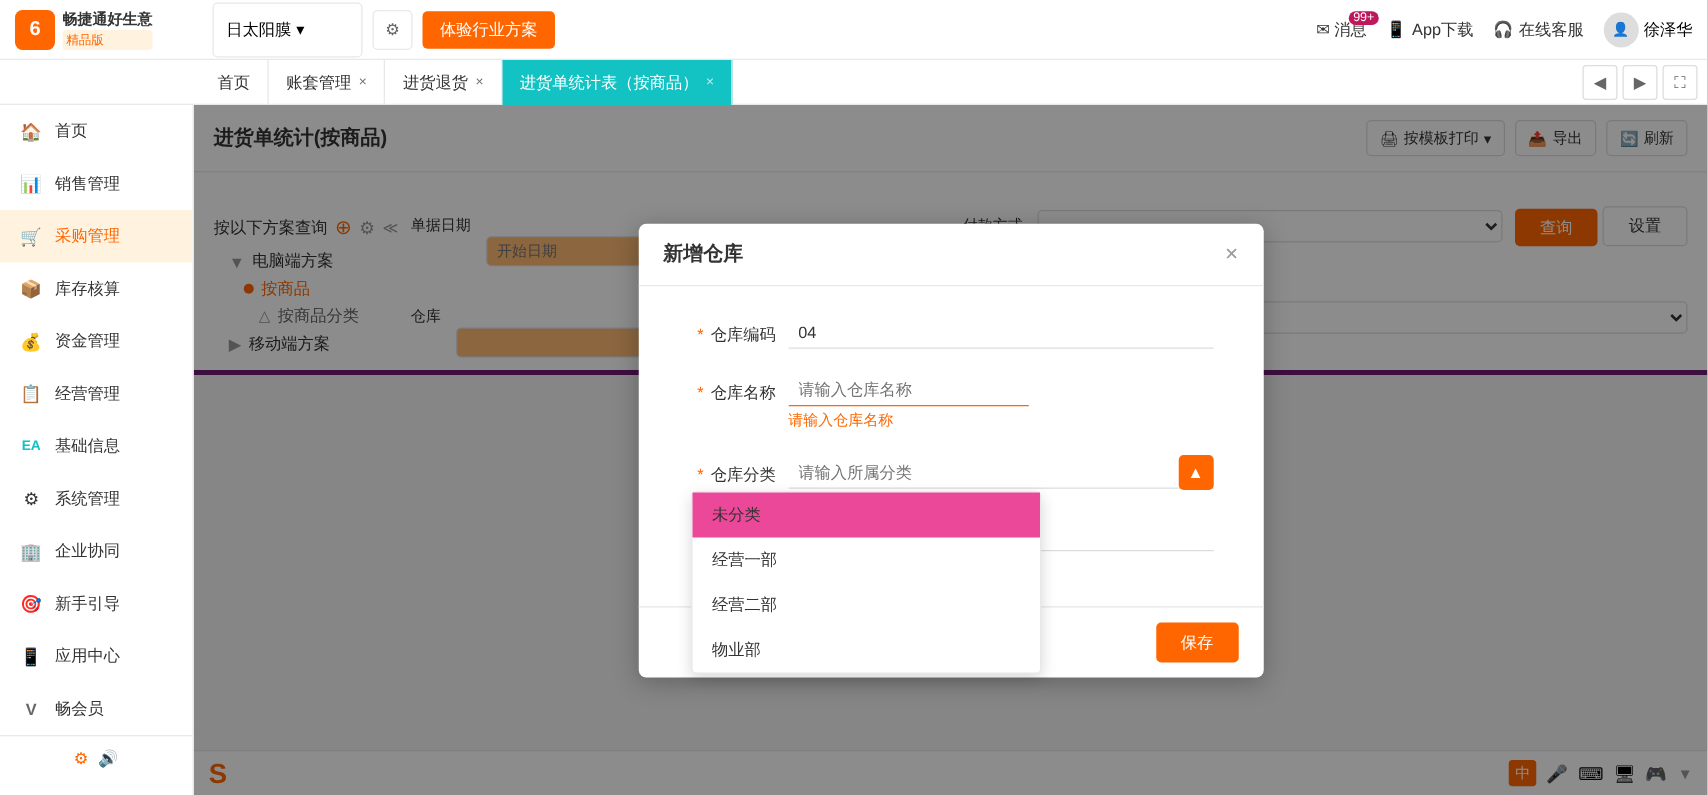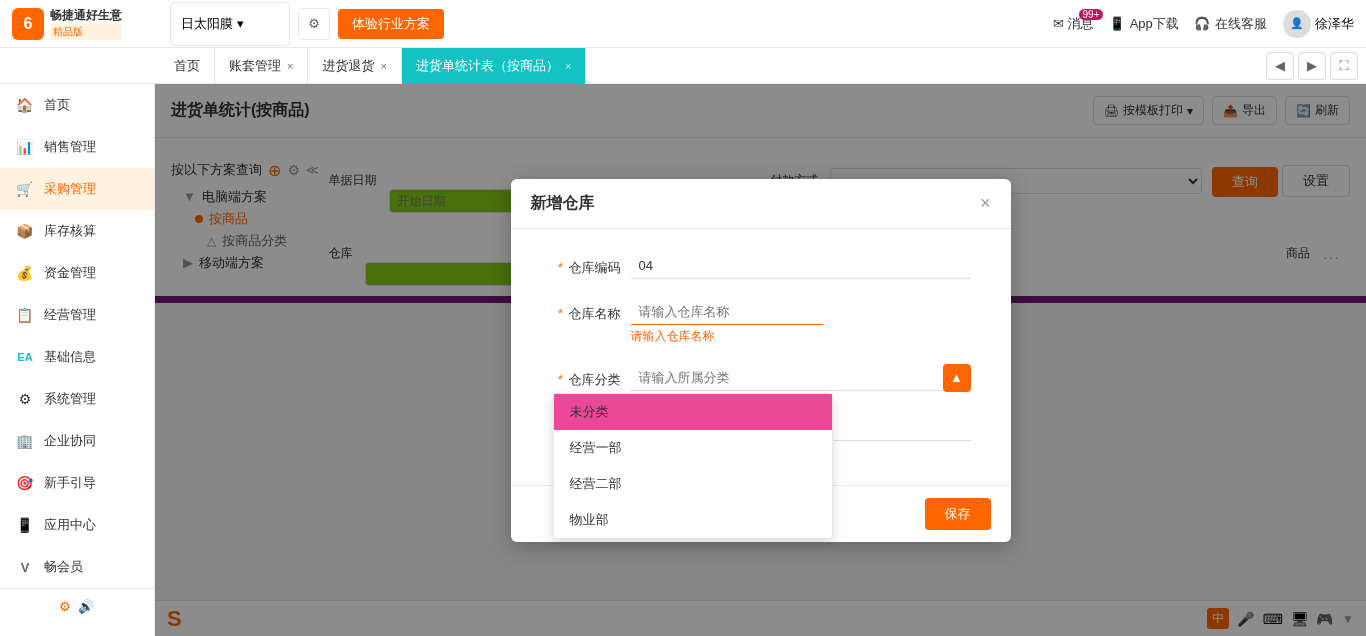--- a/index.html
+++ b/index.html
@@ -102,33 +102,33 @@
       border-bottom: 1px solid #e8e8e8;
       display: flex; align-items: center; justify-content: space-between;
     }
     .page-title { font-size: 16px; font-weight: bold; color: #333; }
     .page-actions { display: flex; align-items: center; gap: 8px; }
     .action-btn { display: flex; align-items: center; gap: 4px; padding: 5px 10px; border: 1px solid #ddd; border-radius: 4px; cursor: pointer; background: #fff; color: #333; font-size: 12px; }
 
     .filter-panel {
       background: #fff;
       padding: 10px 16px;
-      display: flex; align-items: center; gap: 10px;
-      border-bottom: 7px solid #701a75;
+      display: flex; align-items: flex-end; gap: 10px;
+      border-bottom: 4px solid #701a75;
     }
     .filter-left { display: flex; flex-direction: column; }
     .filter-scheme-header { display: flex; align-items: center; gap: 6px; margin-bottom: 6px; }
     .scheme-tree { margin-left: 8px; }
     .scheme-branch { margin-left: 12px; }
     .scheme-item { display: flex; align-items: center; gap: 6px; padding: 2px 4px; cursor: pointer; }
     .scheme-item.active { color: #f60; }
     .scheme-dot { width: 8px; height: 8px; border-radius: 50%; background: #f60; flex-shrink: 0; }
     .filter-row { display: flex; align-items: center; gap: 12px; }
     .filter-row-label { font-size: 12px; color: #333; white-space: nowrap; }
-    .filter-input { border: 1px solid #ddd; border-radius: 4px; padding: 4px 8px; font-size: 12px; flex: 1; color: #333; background: #84cc16; margin-top: 41px; }
+    .filter-input { border: 1px solid #ddd; border-radius: 4px; padding: 4px 8px; font-size: 12px; flex: 1; color: #333; background: #fdba74; margin-top: 41px; }
     .filter-select { border: 1px solid #ddd; border-radius: 4px; padding: 4px 8px; font-size: 12px; flex: 1; color: #333; background: #fff; }
 
     .query-btn { background: #f60; color: #fff; border: none; border-radius: 4px; padding: 6px 20px; cursor: pointer; font-size: 13px; }
     .set-btn { background: #fff; color: #333; border: 1px solid #ddd; border-radius: 4px; padding: 6px 20px; cursor: pointer; font-size: 13px; }
 
     
     .overlay {
       position: absolute;
       top: 0; left: 0; right: 0; bottom: 0;
       background: rgba(0,0,0,0.45);
@@ -418,24 +418,20 @@
         <div style="display:flex;gap:10px;align-items:center;">
           <div class="filter-row" style="flex:1;">
             <span class="filter-row-label">仓库</span>
             <input class="filter-input" type="text" style="">
           </div>
           <div class="filter-row" style="flex:1;">
             <span class="filter-row-label">单据状态</span>
             <select class="filter-select">
               <option></option>
             </select>
-          </div>
-          <div class="filter-row" style="flex:1;justify-content:flex-end;padding-right:10px;">
-            <span class="filter-row-label">商品</span>
-            <span style="font-size:18px;color:#bbb;cursor:pointer;">…</span>
           </div>
         </div>
       </div>
     </div>
 
     <div class="hint-area">
       <div class="hint-item">
         <span style="color:#f60;">●</span>
         <span>您可以选择上方的方案</span>
       </div>

